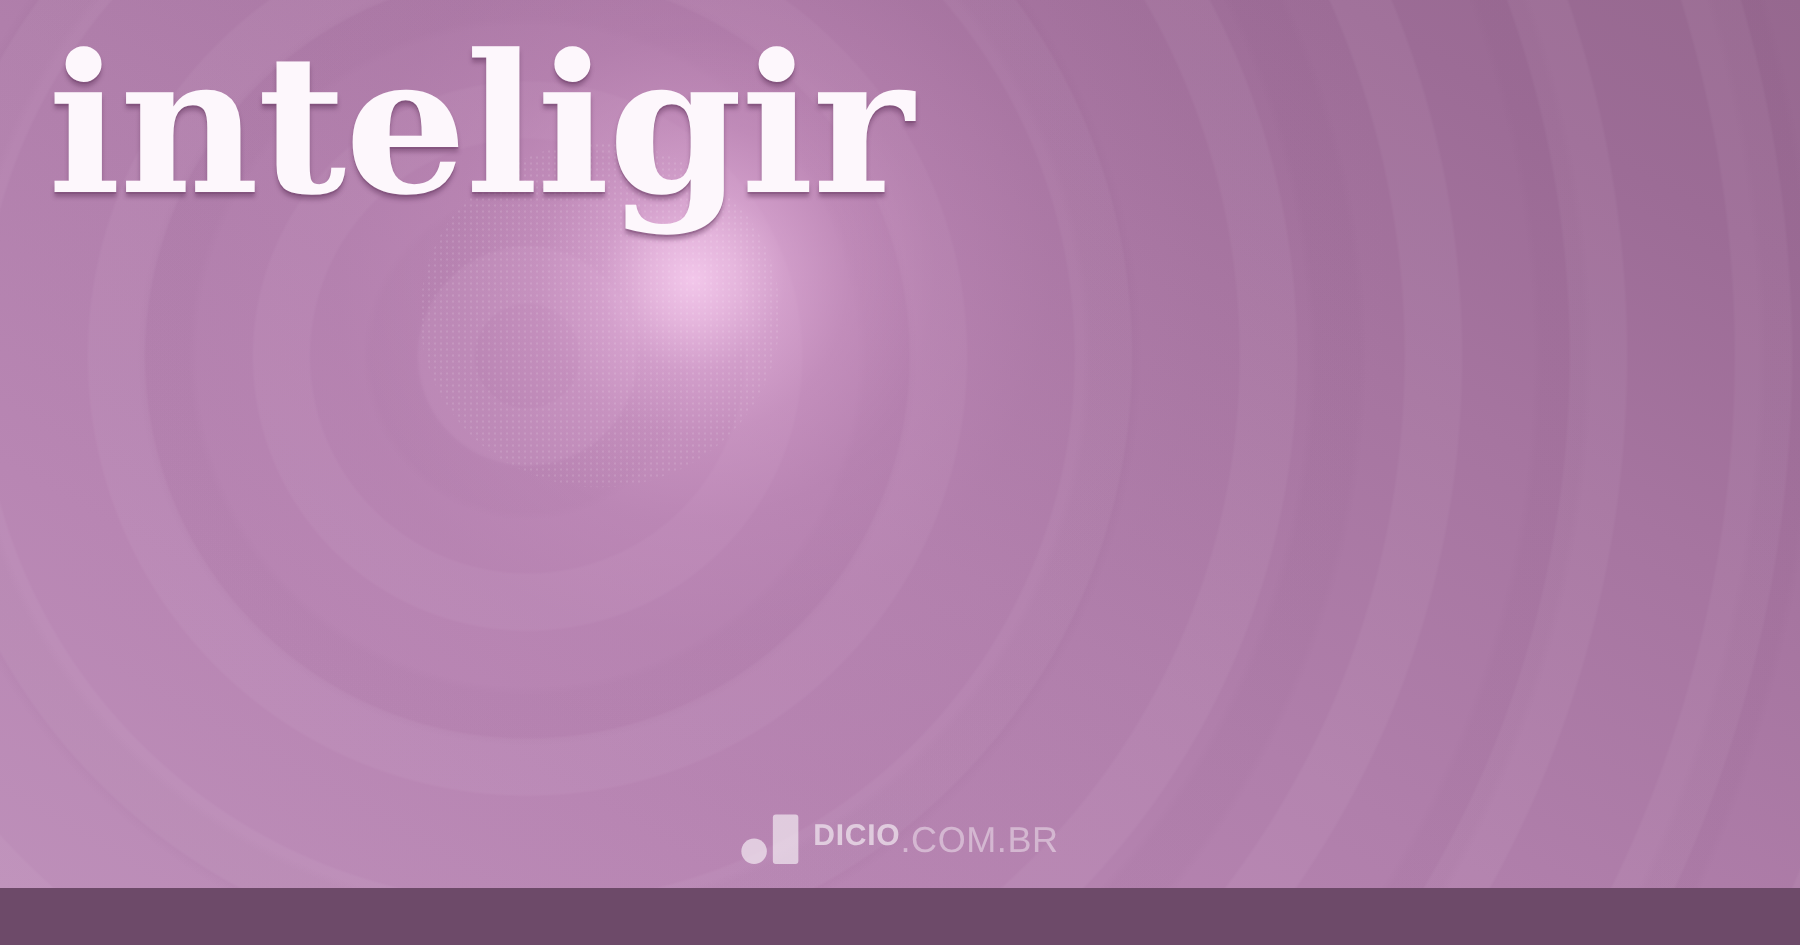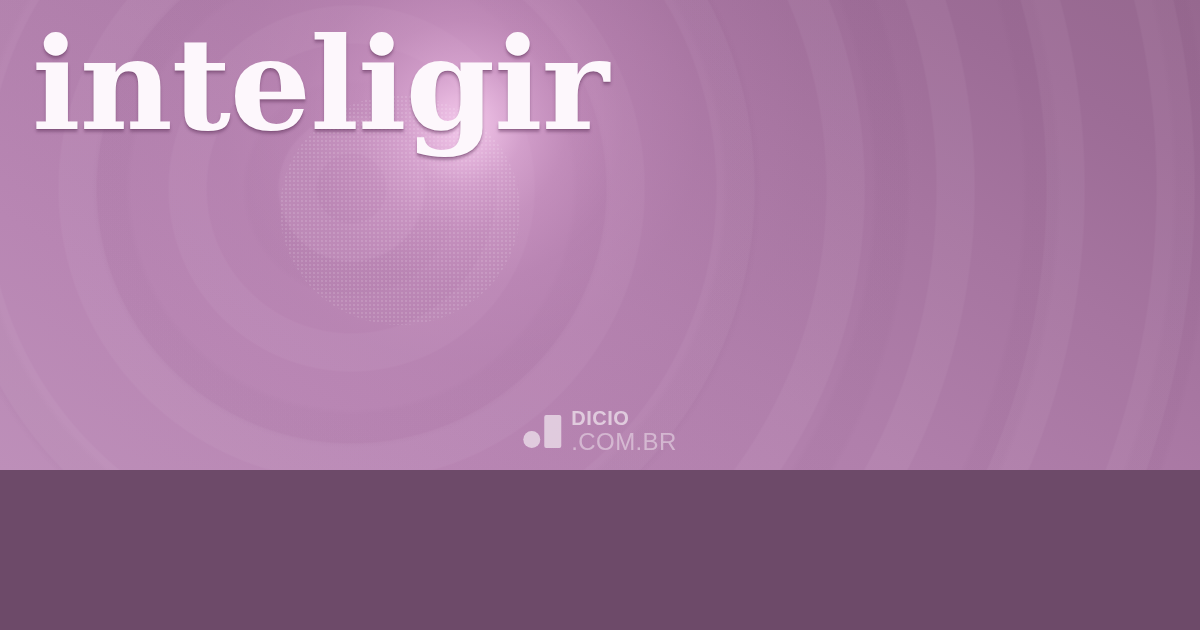--- a/index.html
+++ b/index.html
@@ -9,21 +9,21 @@
     background: #6d4a69;
   }
   body {
     font-family: "Liberation Serif", "DejaVu Serif", serif;
   }
 
   
   .card {
     position: relative;
     width: 1200px;
-    height: 470px;
+    height: 592px;
     overflow: hidden;
     background: #ec4899;
   }
 
   
   .bg-gradient {
     position: absolute;
     inset: 0;
     background: linear-gradient(30deg,
                 #bd8fb9 0%,
@@ -167,21 +167,21 @@
     position: absolute;
     left: 21px;
     bottom: 0;
     width: 17px;
     height: 33px;
     border-radius: 2px;
     background: #ffffff;
   }
   .logo-text {
     display: flex;
-    flex-direction: column;
+    flex-direction: row;
     justify-content: center;
     line-height: 1;
   }
   .logo-name {
     font-family: "Liberation Sans", "DejaVu Sans", sans-serif;
     font-weight: bold;
     font-size: 20px;
     letter-spacing: 0.5px;
     color: #ffffff;
   }

